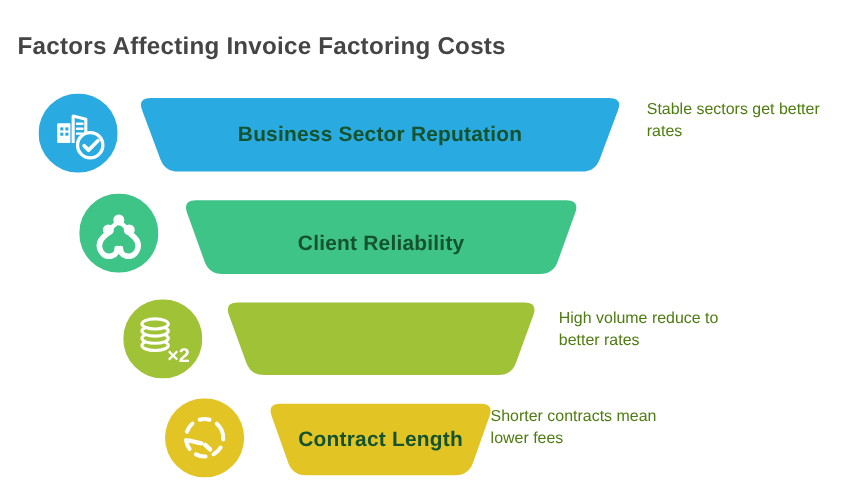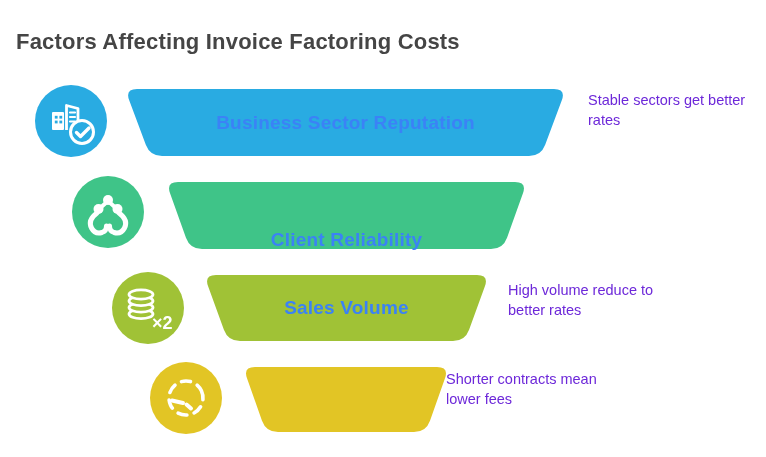--- a/index.html
+++ b/index.html
@@ -9,25 +9,25 @@
   }
   .title{
     position:absolute;top:13px;left:0;width:100%;margin:16px;
     text-align:left;font-size:22px;font-weight:bold;color:#454545;
     letter-spacing:.2px;
   }
   .funnel{position:absolute;left:0;top:0;}
   .icon{position:absolute;width:72px;height:72px;}
   .bar-label{
     position:absolute;display:flex;align-items:center;justify-content:center;
-    color:#3b82f6;font-weight:bold;font-size:19px;letter-spacing:.2px;
+    color:#14532d;font-weight:bold;font-size:19px;letter-spacing:.2px;
     text-align:right;
   }
   .note{
-    position:absolute;font-size:14.5px;color:#6d28d9;line-height:1.35;
+    position:absolute;font-size:14.5px;color:#4d7c0f;line-height:1.35;
   }
 </style>
 </head>
 <body>
 
 <div class="canvas">
 
   <h1 class="title">Factors Affecting Invoice Factoring Costs</h1>
 
   <svg class="funnel" width="766" height="457" viewBox="0 0 766 457">
@@ -70,20 +70,20 @@
   </svg>
 
   <svg class="icon" style="left:150px;top:362px" viewBox="0 0 72 72">
     <circle cx="36" cy="36" r="36" fill="#e2c525"></circle>
     <circle cx="36" cy="36" r="17" fill="none" stroke="#ffffff" stroke-width="3.6" stroke-dasharray="9 7.5" stroke-linecap="round" transform="rotate(-25 36 36)"></circle>
     <path d="M22,38.5 L33,41" stroke="#ffffff" stroke-width="4" stroke-linecap="round"></path>
     <path d="M36.5,42.5 L41,46.5" stroke="#ffffff" stroke-width="4" stroke-linecap="round"></path>
   </svg>
 
   <div class="bar-label" style="left:125px;top:89px;width:441px;height:67px">Business Sector Reputation</div>
-  <div class="bar-label" style="left:166px;top:200px;width:361px;height:79px">Client Reliability</div>
-  <div class="bar-label" style="left:204px;top:275px;width:285px;height:66px">Sales Volume</div>
+  <div class="bar-label" style="left:166px;top:182px;width:361px;height:79px">Client Reliability</div>
+  <div class="bar-label" style="left:243px;top:367px;width:206px;height:65px">Contract Length</div>
 
   <div class="note" style="left:588px;top:91px;width:168px">Stable sectors get better rates</div>
   <div class="note" style="left:508px;top:281px;width:165px">High volume reduce to better rates</div>
   <div class="note" style="left:446px;top:370px;width:185px">Shorter contracts mean lower fees</div>
 
 </div>
 
 </body></html>

